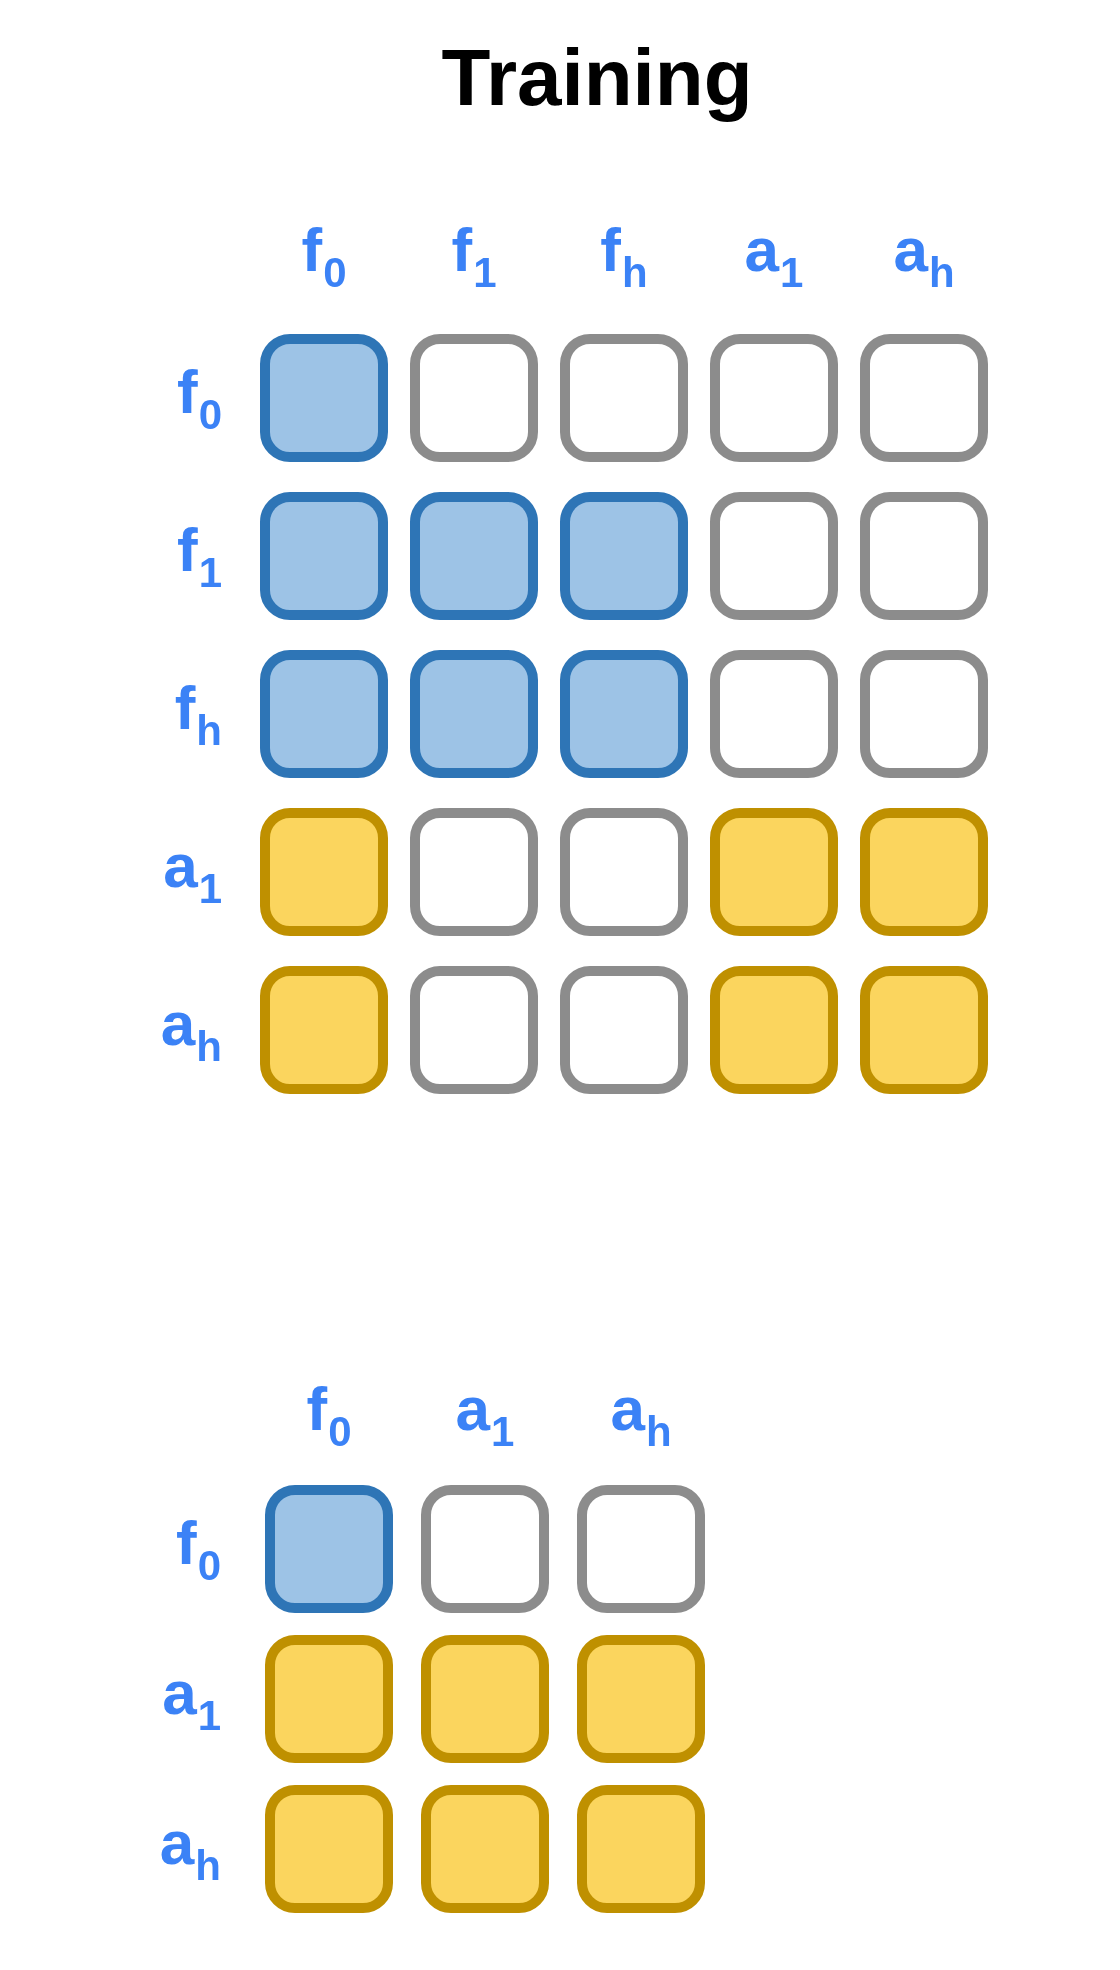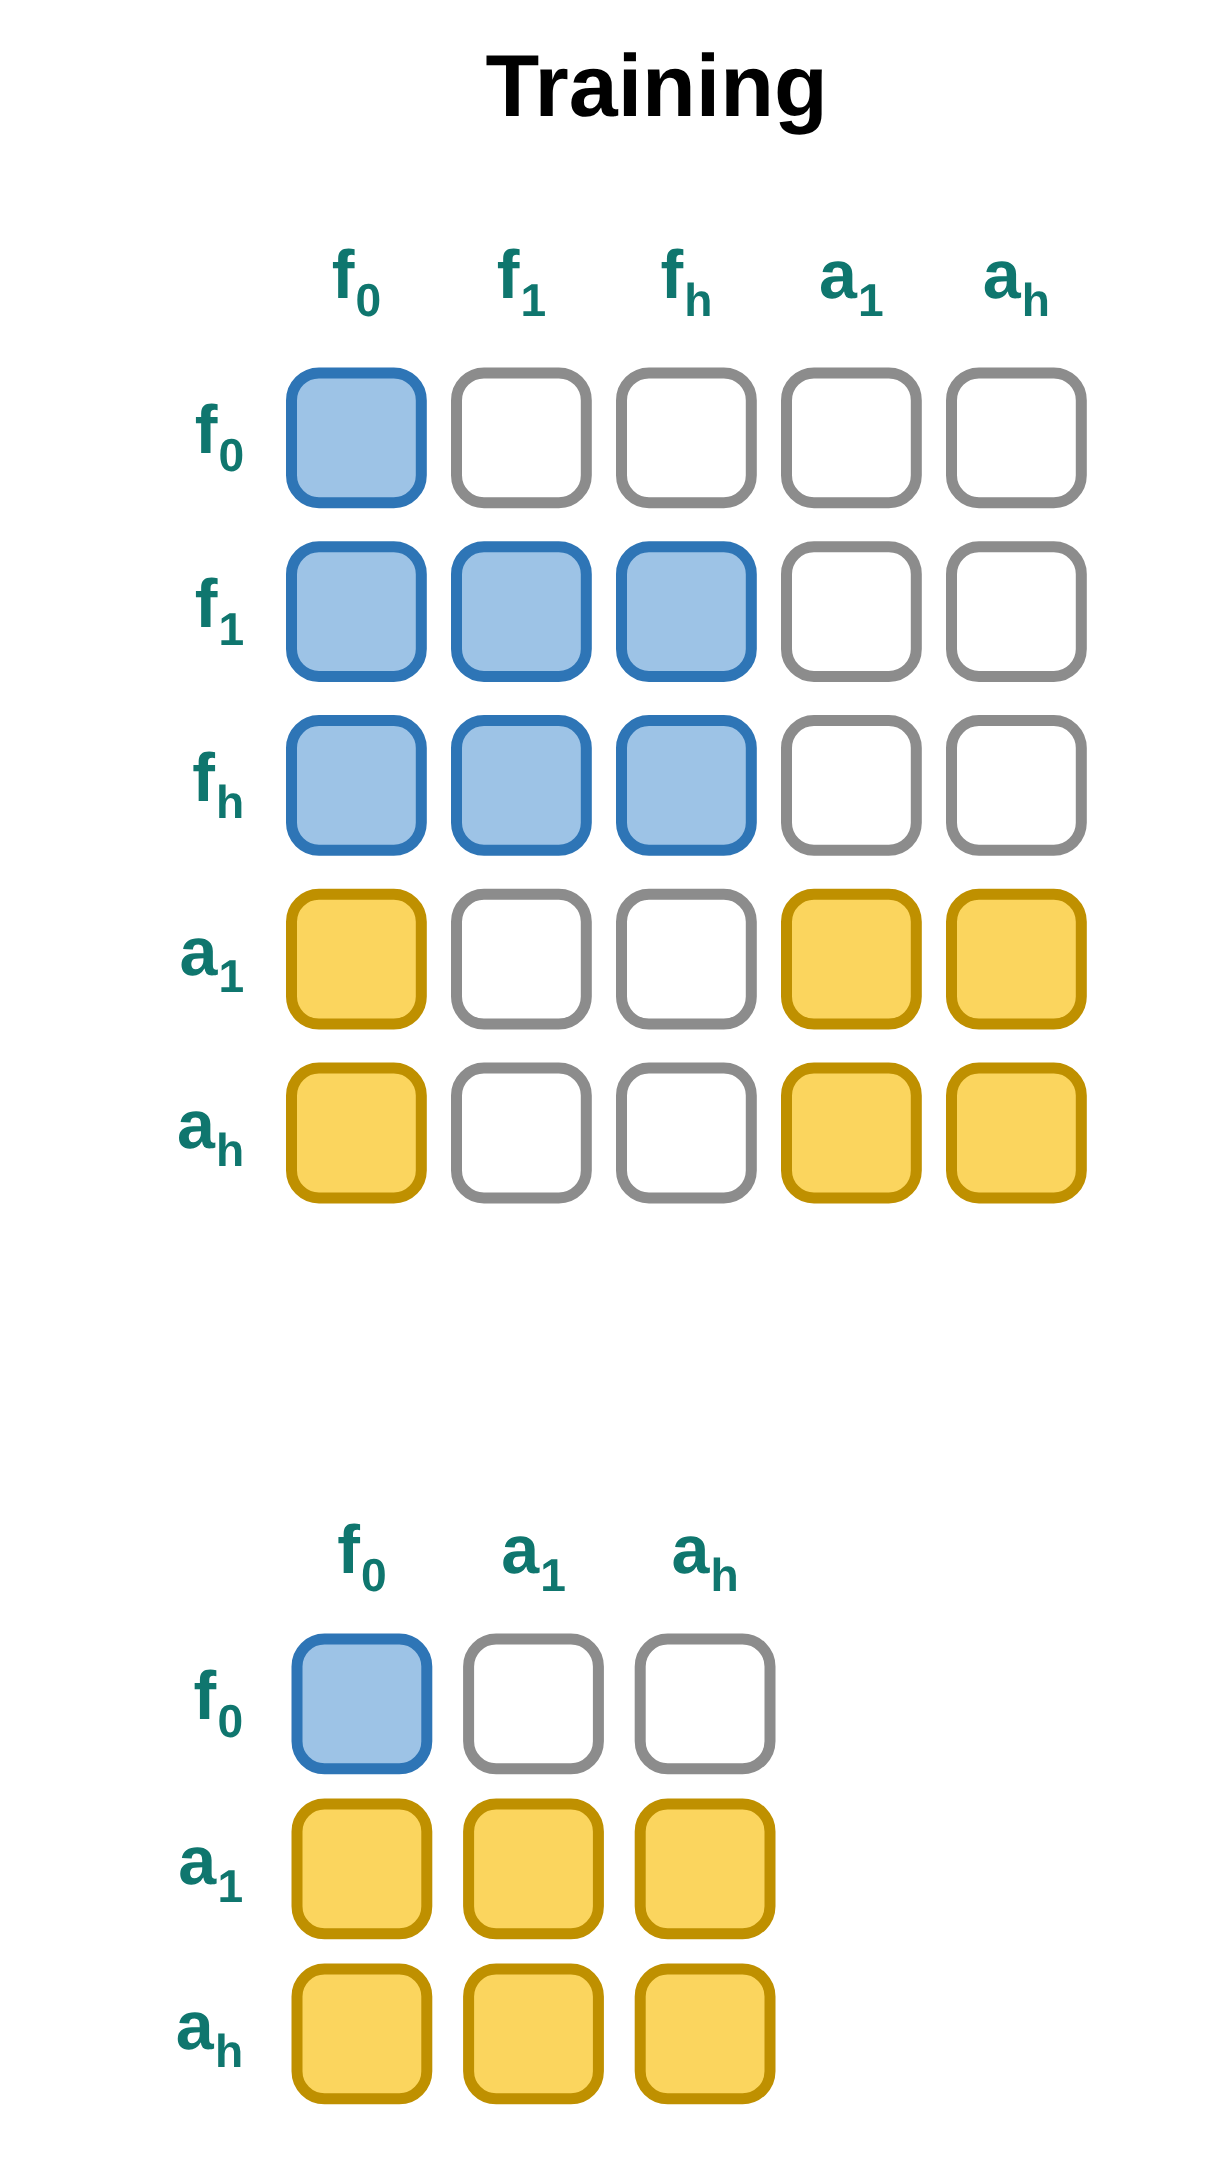--- a/index.html
+++ b/index.html
@@ -46,21 +46,21 @@
     top: 1357px;
     grid-template-columns: 110px repeat(3, 128px);
     grid-template-rows: 106px repeat(3, 128px);
     column-gap: 28px;
     row-gap: 22px;
   }
 
   .hdr {
     font-size: 62px;
     font-weight: bold;
-    color: #0f766e;
+    color: #3b82f6;
     line-height: 1;
     white-space: nowrap;
   }
   .col-header {
     align-self: end;
     justify-self: center;
     padding-bottom: 10px;
   }
   .row-header {
     align-self: center;

